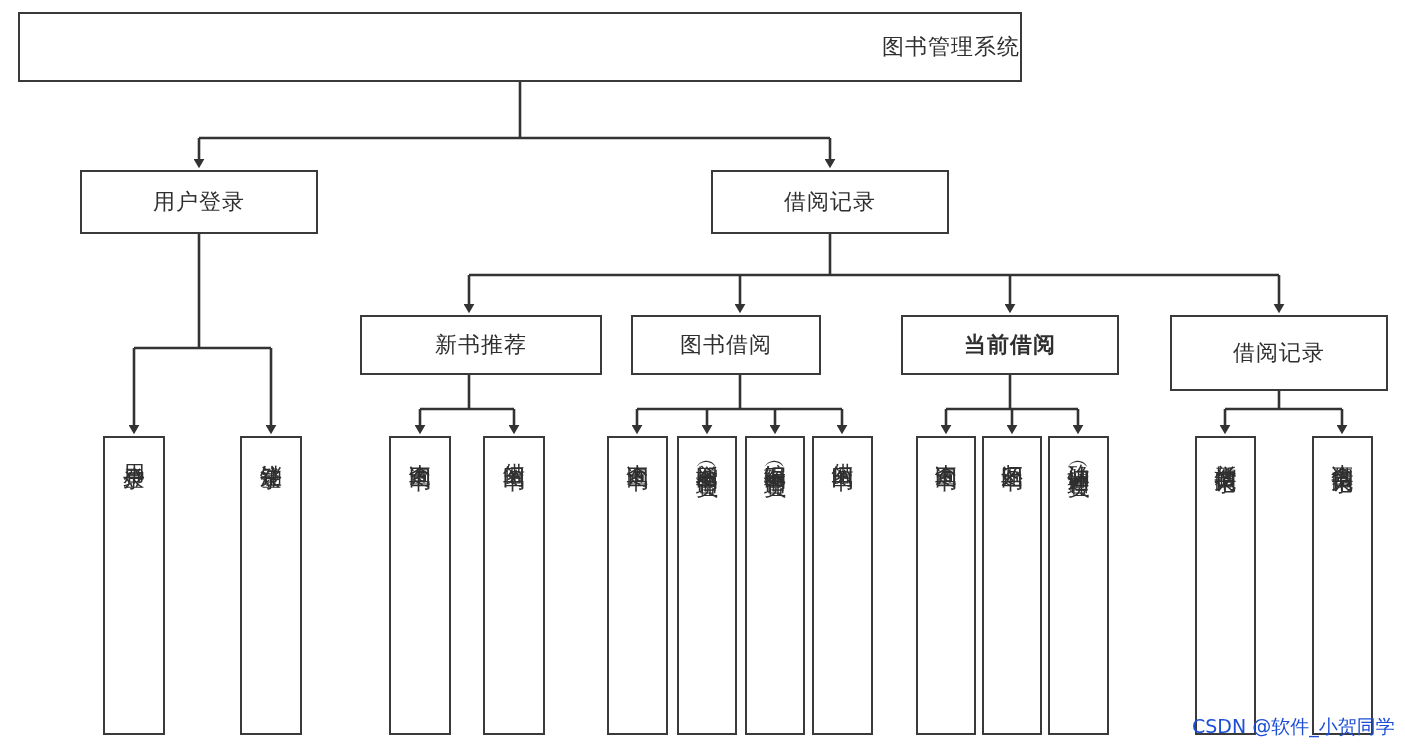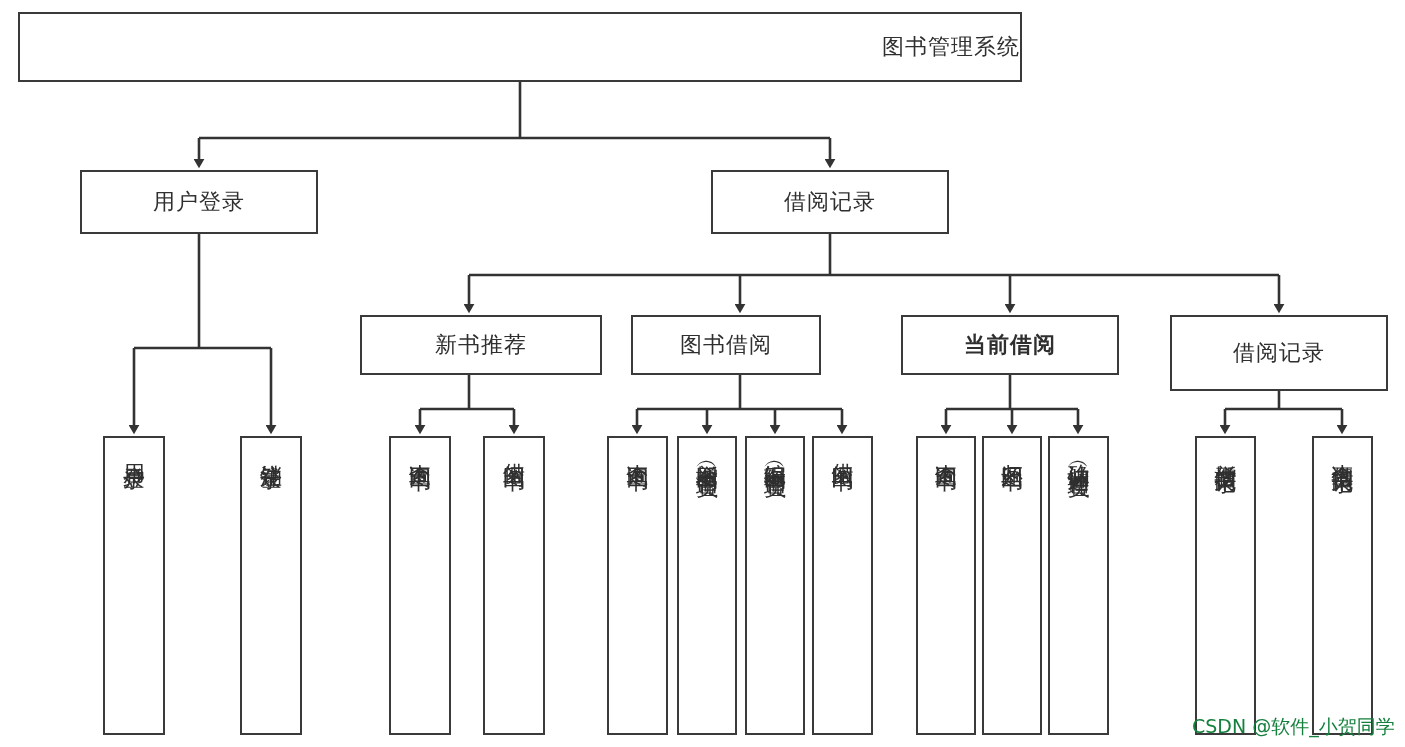--- a/index.html
+++ b/index.html
@@ -53,21 +53,21 @@
     text-orientation: upright;
     font-size: 22px;
     line-height: 1.28;
     letter-spacing: 2px;
     white-space: nowrap;
     text-align: start;
   }
   .watermark {
     position: absolute;
     font-size: 19px;
-    color: #15803d;
+    color: #1d4ed8;
     white-space: nowrap;
     z-index: 5;
     font-family: "DejaVu Sans", "Liberation Sans", sans-serif;
   }
 </style>
 </head>
 <body>
 
 <div id="canvas">
 

